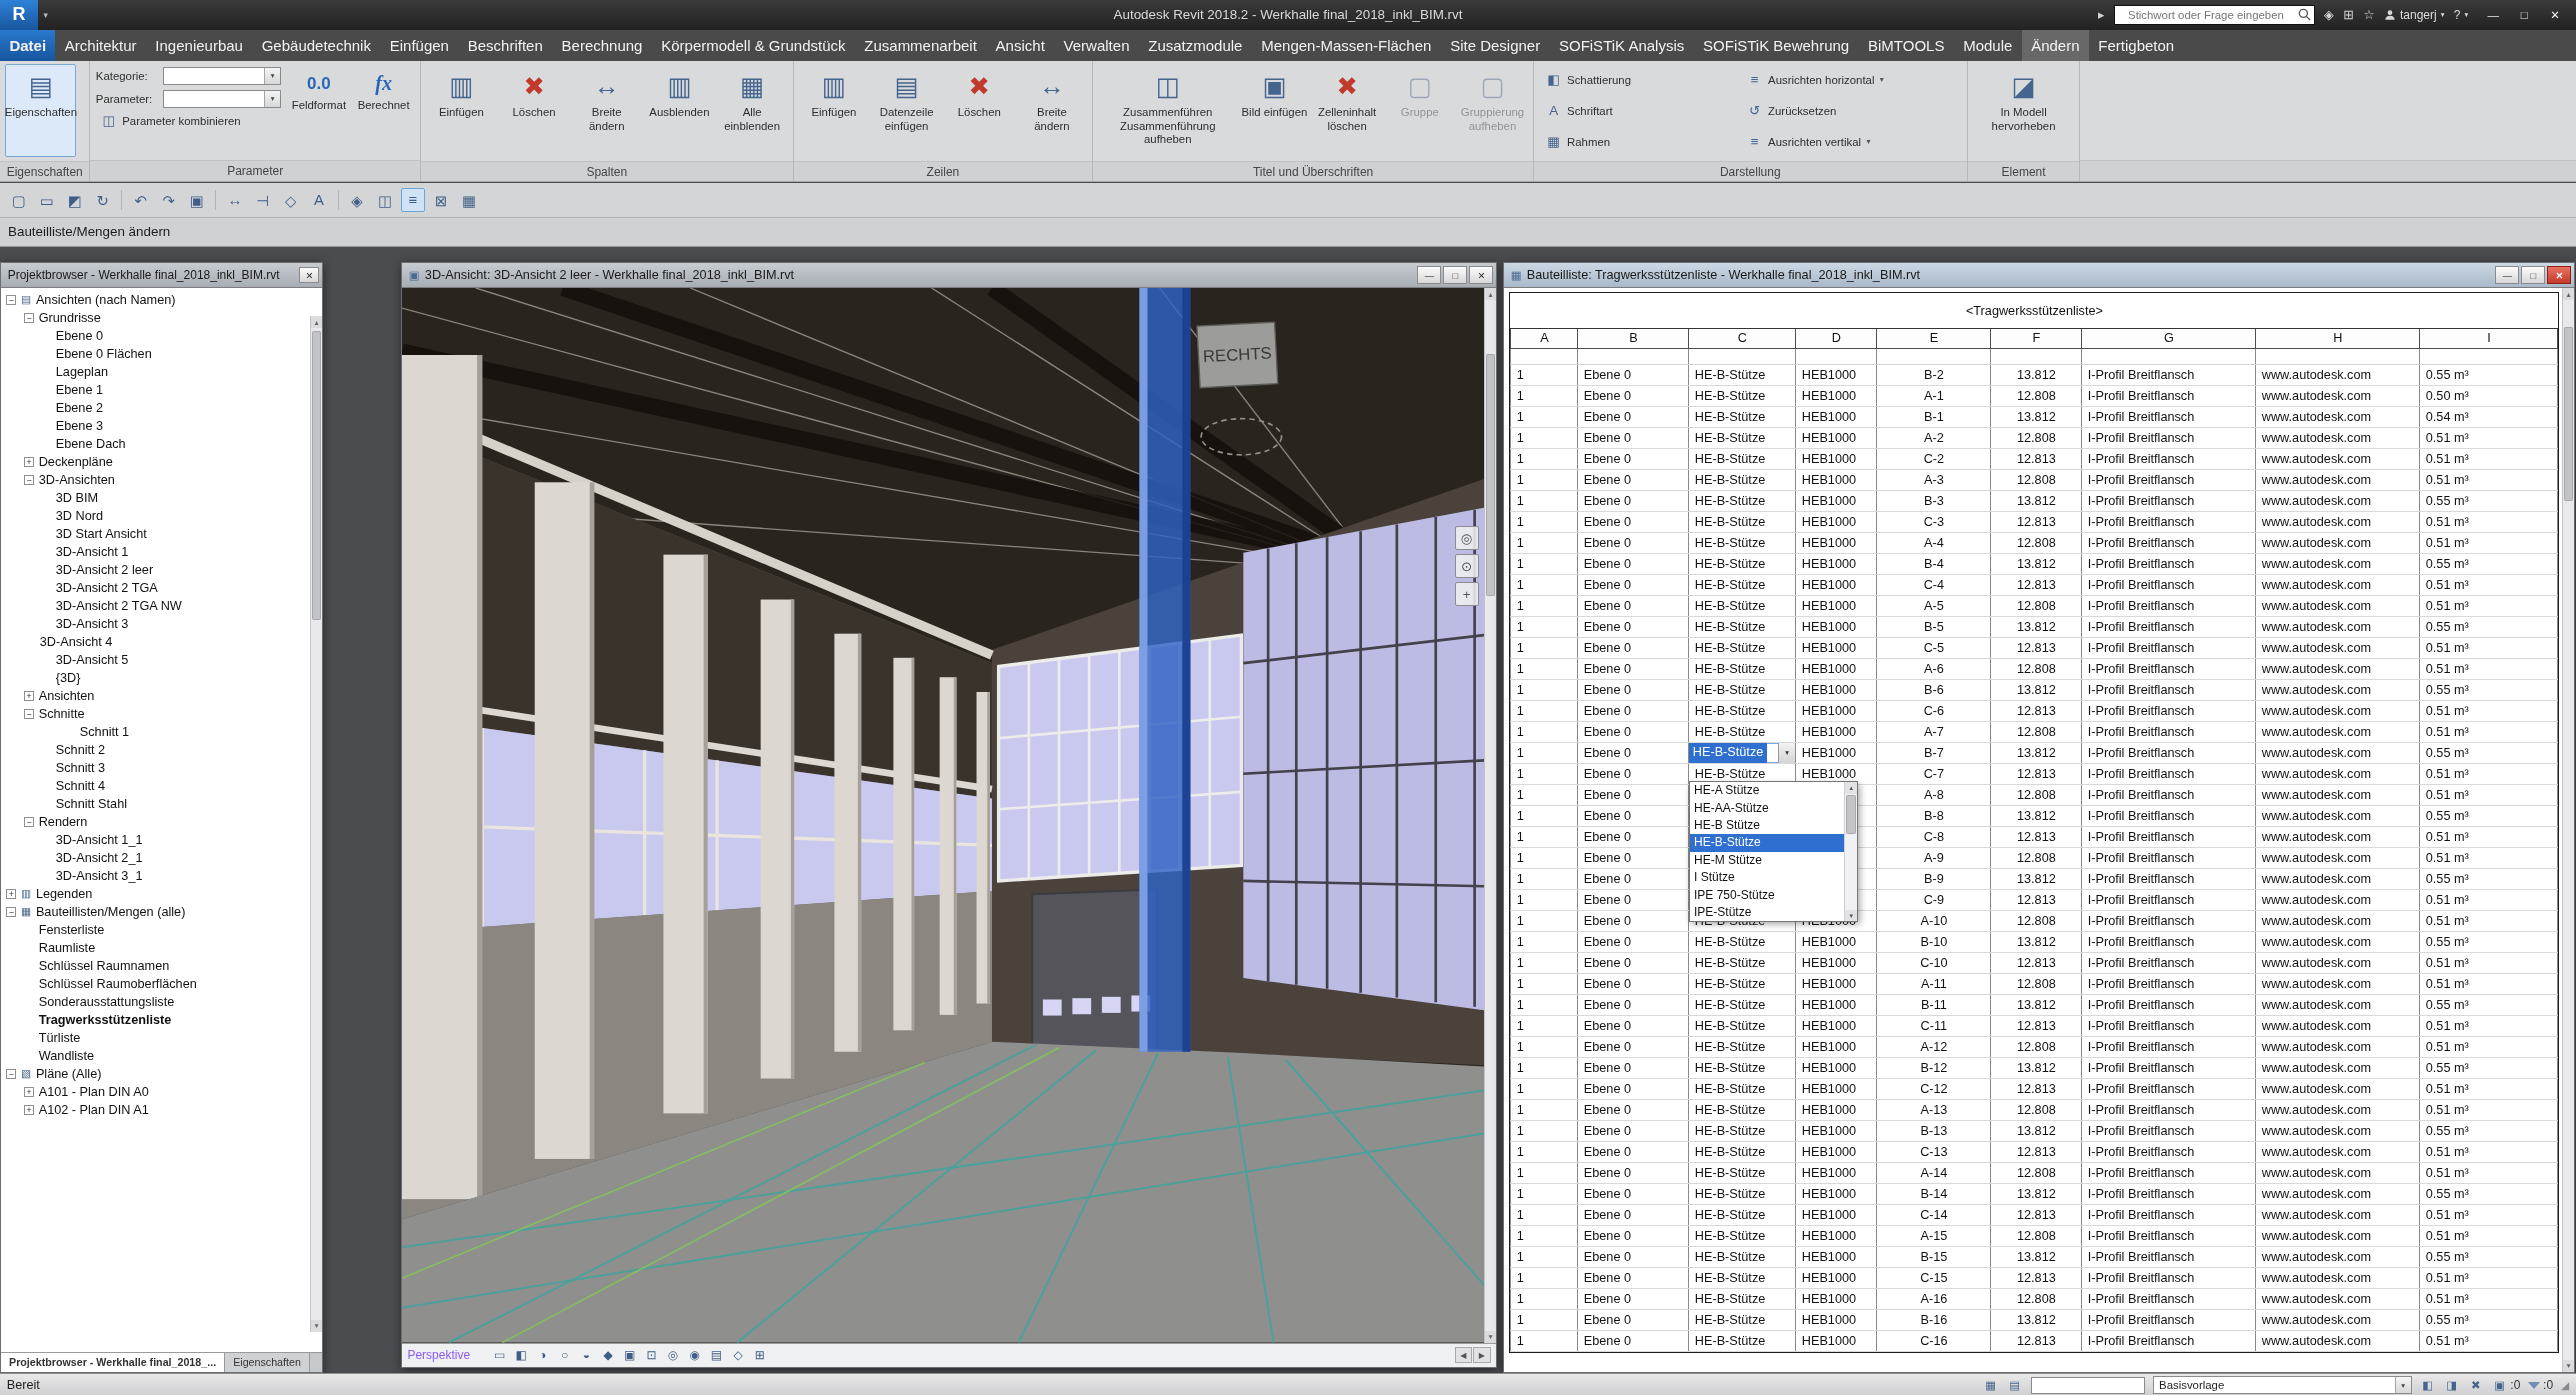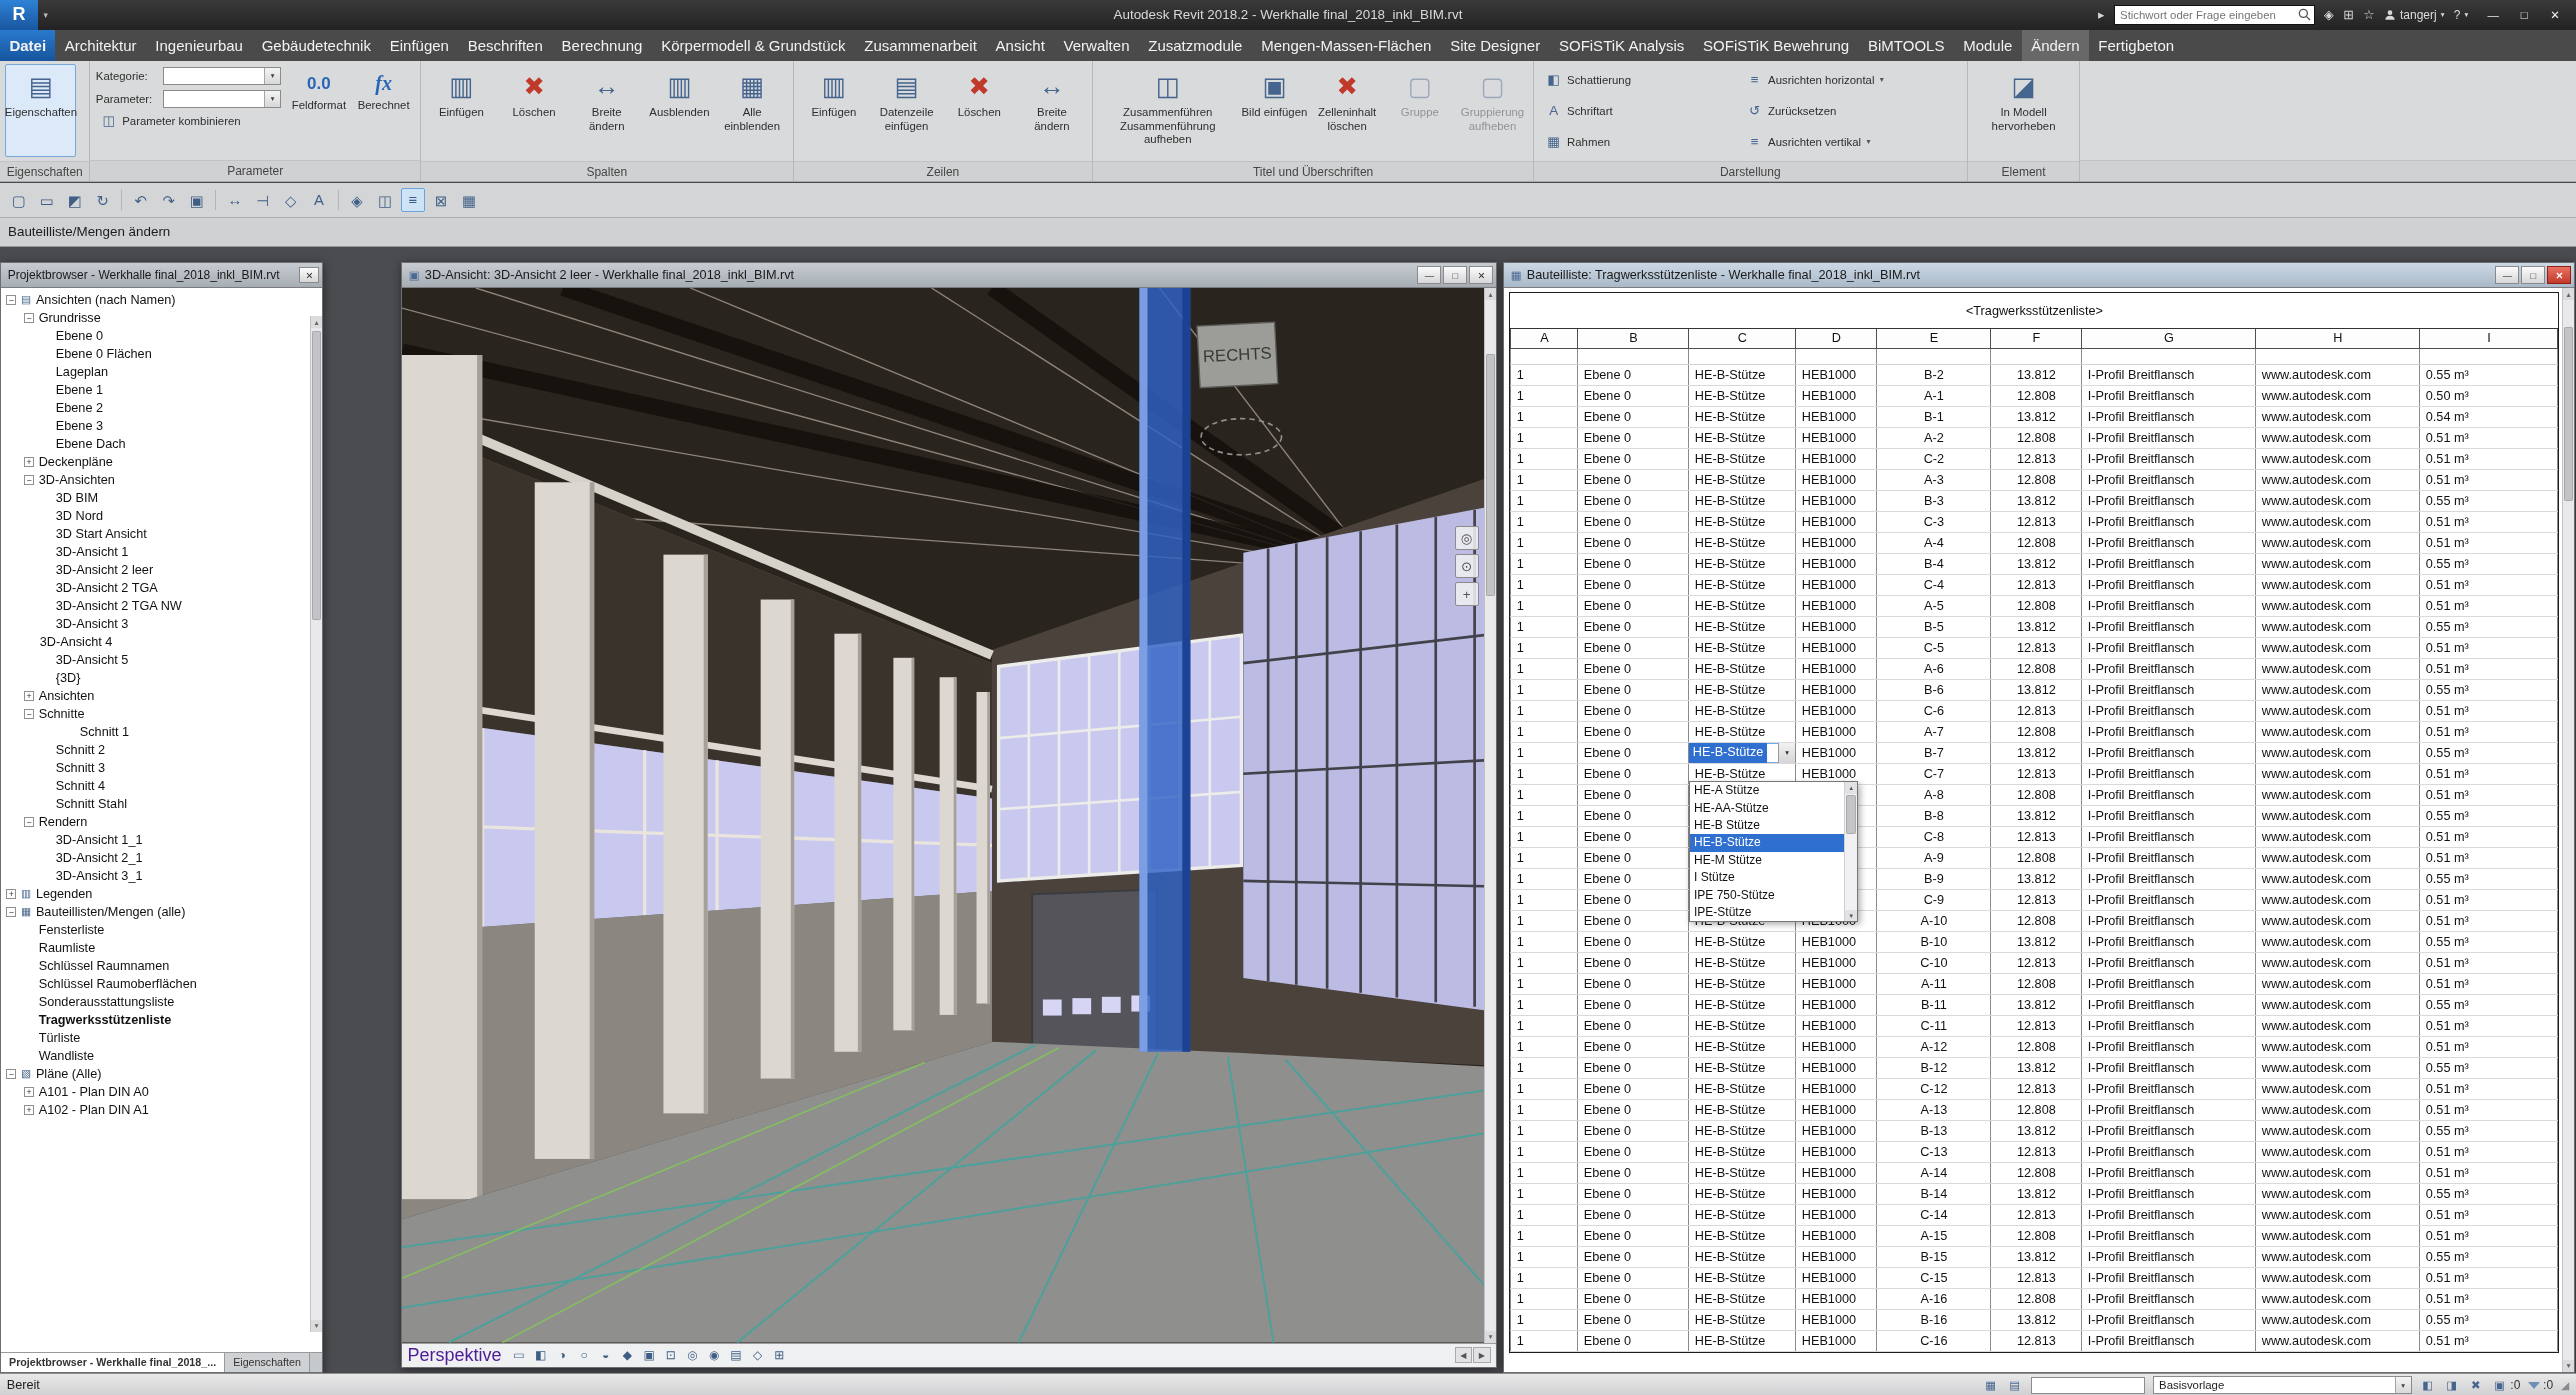--- a/index.html
+++ b/index.html
@@ -6,21 +6,21 @@
   html,body{width:2576px;height:1396px;overflow:hidden;}
   body{font-family:"Liberation Sans",sans-serif;position:relative;background:#4b4c50;font-size:12.7px;color:#222;}
 
   
   #titlebar{position:absolute;top:0;left:0;right:0;height:29.5px;background:linear-gradient(#3a3a3a,#222);display:flex;align-items:center;color:#e8e8e8;z-index:60;}
   #app-logo{width:38px;height:29.5px;background:linear-gradient(#2f82d6,#18569f);display:flex;align-items:center;justify-content:center;font-weight:bold;font-size:18px;color:#fff;}
   .logo-arrow{font-size:8.7px;color:#bbb;padding:0 5.4px;}
   #title-text{position:absolute;left:50%;transform:translateX(-50%);font-size:13.4px;color:#d9d9d9;white-space:nowrap;}
   #titlebar-right{margin-left:auto;display:flex;align-items:center;gap:9.4px;padding-right:5.4px;}
   #search-box{display:flex;align-items:center;background:#fff;border:0.7px solid #111;height:20px;width:201px;}
-  #search-box input{flex:1;border:none;outline:none;font-size:11.4px;padding:0 5.4px;color:#333;background:transparent;font-family:"Liberation Sans",sans-serif;}
+  #search-box input{flex:1;border:none;outline:none;font-size:11.4px;padding:0 5.4px;color:#333;background:transparent;font-family:"Liberation Sans",sans-serif;margin-left:8px;}
   .tb-glyph{font-size:12.7px;color:#d5d5d5;display:inline-flex;align-items:center;}
   .tb-user{display:flex;align-items:center;gap:4px;font-size:12px;color:#ddd;}
   .win-ctl{display:flex;}
   .win-ctl span{width:31px;height:23px;display:flex;align-items:center;justify-content:center;font-size:11.4px;color:#eee;}
 
   
   #tabbar{position:absolute;top:29.5px;left:0;right:0;height:31px;background:#4a4a4a;display:flex;align-items:stretch;z-index:59;}
   .rtab{display:flex;align-items:center;padding:0 9.4px;font-size:15px;color:#f2f2f2;white-space:nowrap;cursor:default;}
   .rtab.file{background:linear-gradient(#2a79cc,#16559e);font-weight:bold;}
   .rtab.active{background:#686868;}
@@ -90,21 +90,21 @@
   .pb-tab.active{background:#fff;font-weight:bold;}
 
   
   #win3d{left:401px;top:14.8px;width:1096px;height:1106px;display:flex;flex-direction:column;}
   #viewport{position:relative;flex:1;background:#2a241e;overflow:hidden;}
   #scene{position:absolute;left:0;top:0;width:calc(100% - 12px);height:100%;}
   #navbar3d{position:absolute;right:17.4px;top:238px;display:flex;flex-direction:column;gap:4px;}
   .nav3d{width:24px;height:24px;background:rgba(238,238,240,.88);border:0.7px solid #8c8c8e;border-radius:2px;display:flex;align-items:center;justify-content:center;font-size:13.4px;color:#555;}
   #v3d-scroll{top:0;bottom:0;}
   #view3d-bar{height:24px;background:#eef0f1;border-top:0.7px solid #9c9c9e;display:flex;align-items:center;padding:0 5.4px;gap:4px;}
-  #view3d-bar .vlabel{font-size:18px;color:#4c1d95;margin-right:4px;}
+  #view3d-bar .vlabel{font-size:12px;color:#8b5cf6;margin-right:16px;}
   .vcb-icon{width:19px;height:19px;display:flex;align-items:center;justify-content:center;font-size:12px;color:#3f5e86;border:0.7px solid transparent;}
   #hscroll-arrows{margin-left:auto;display:flex;gap:1.3px;}
   #hscroll-arrows span{width:17.4px;height:16px;border:0.7px solid #a9a9ab;background:#e2e2e4;display:flex;align-items:center;justify-content:center;font-size:8px;color:#555;}
 
   
   #winsch{left:1503px;top:14.8px;width:1072px;height:1111px;display:flex;flex-direction:column;}
   #winsch .win-title{background:linear-gradient(#ccd8e4,#a9b9c9);}
   #sch-content{position:relative;flex:1;background:#fff;overflow:hidden;}
   #sch-grid{position:absolute;left:5.4px;top:4px;border:1.3px solid #1d1d1d;background:#fff;}
   table.sch{border-collapse:collapse;table-layout:fixed;width:1047px;}

